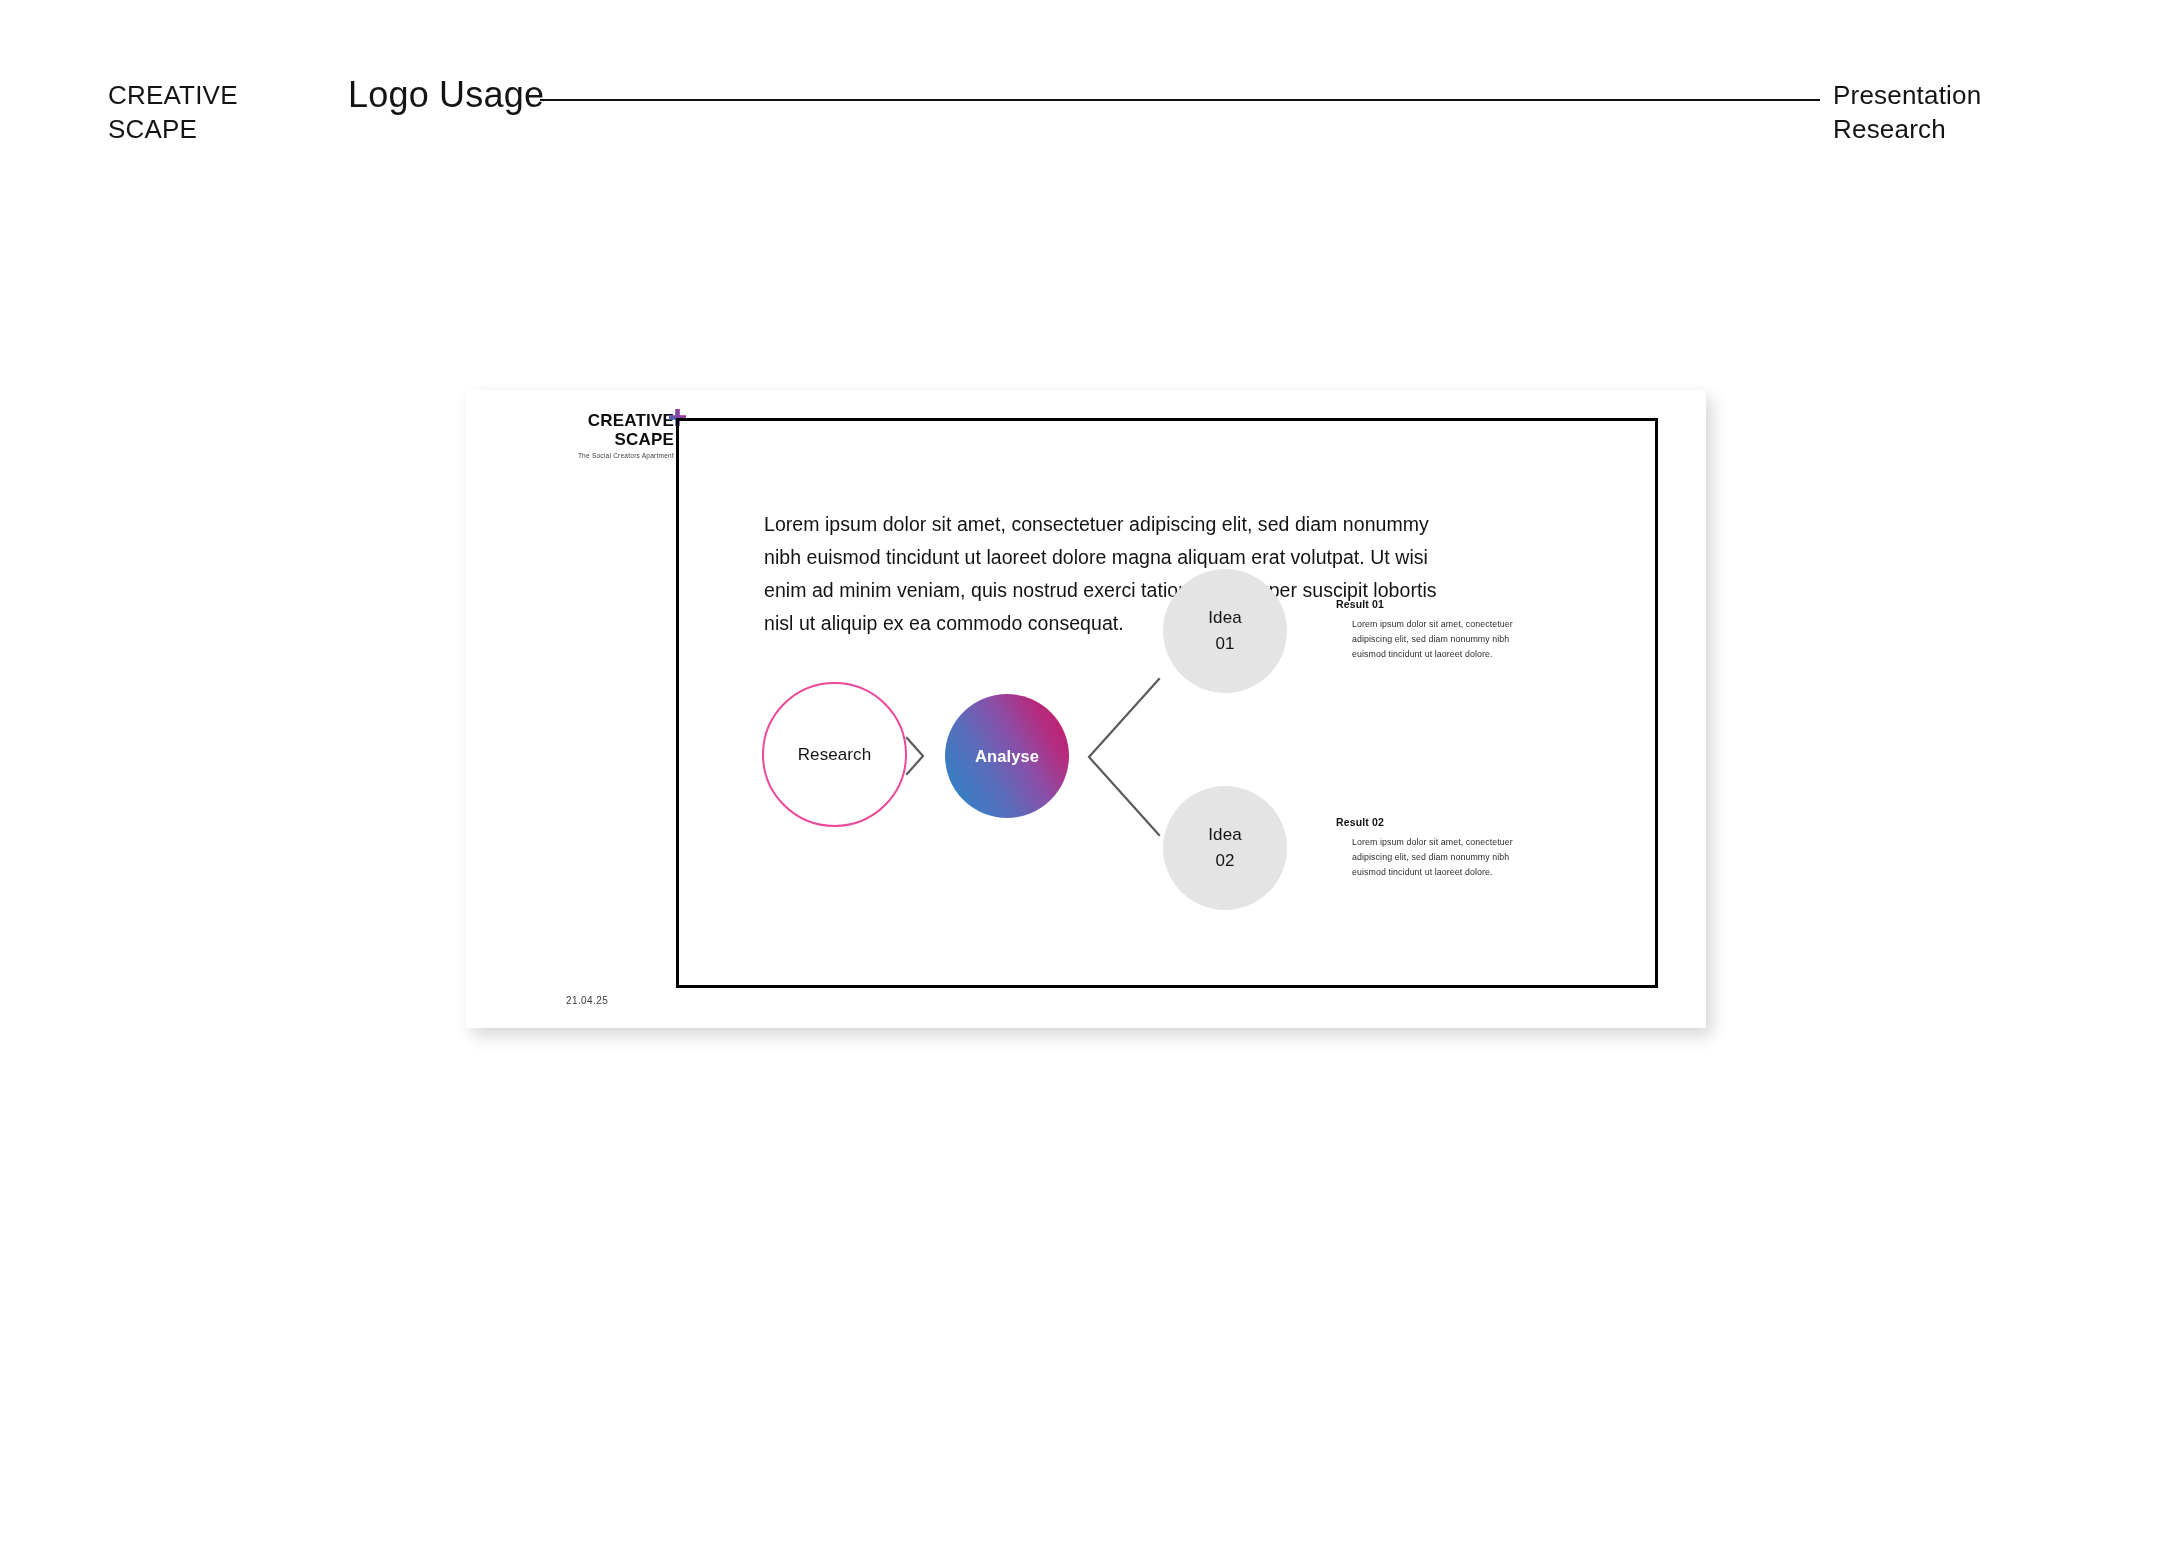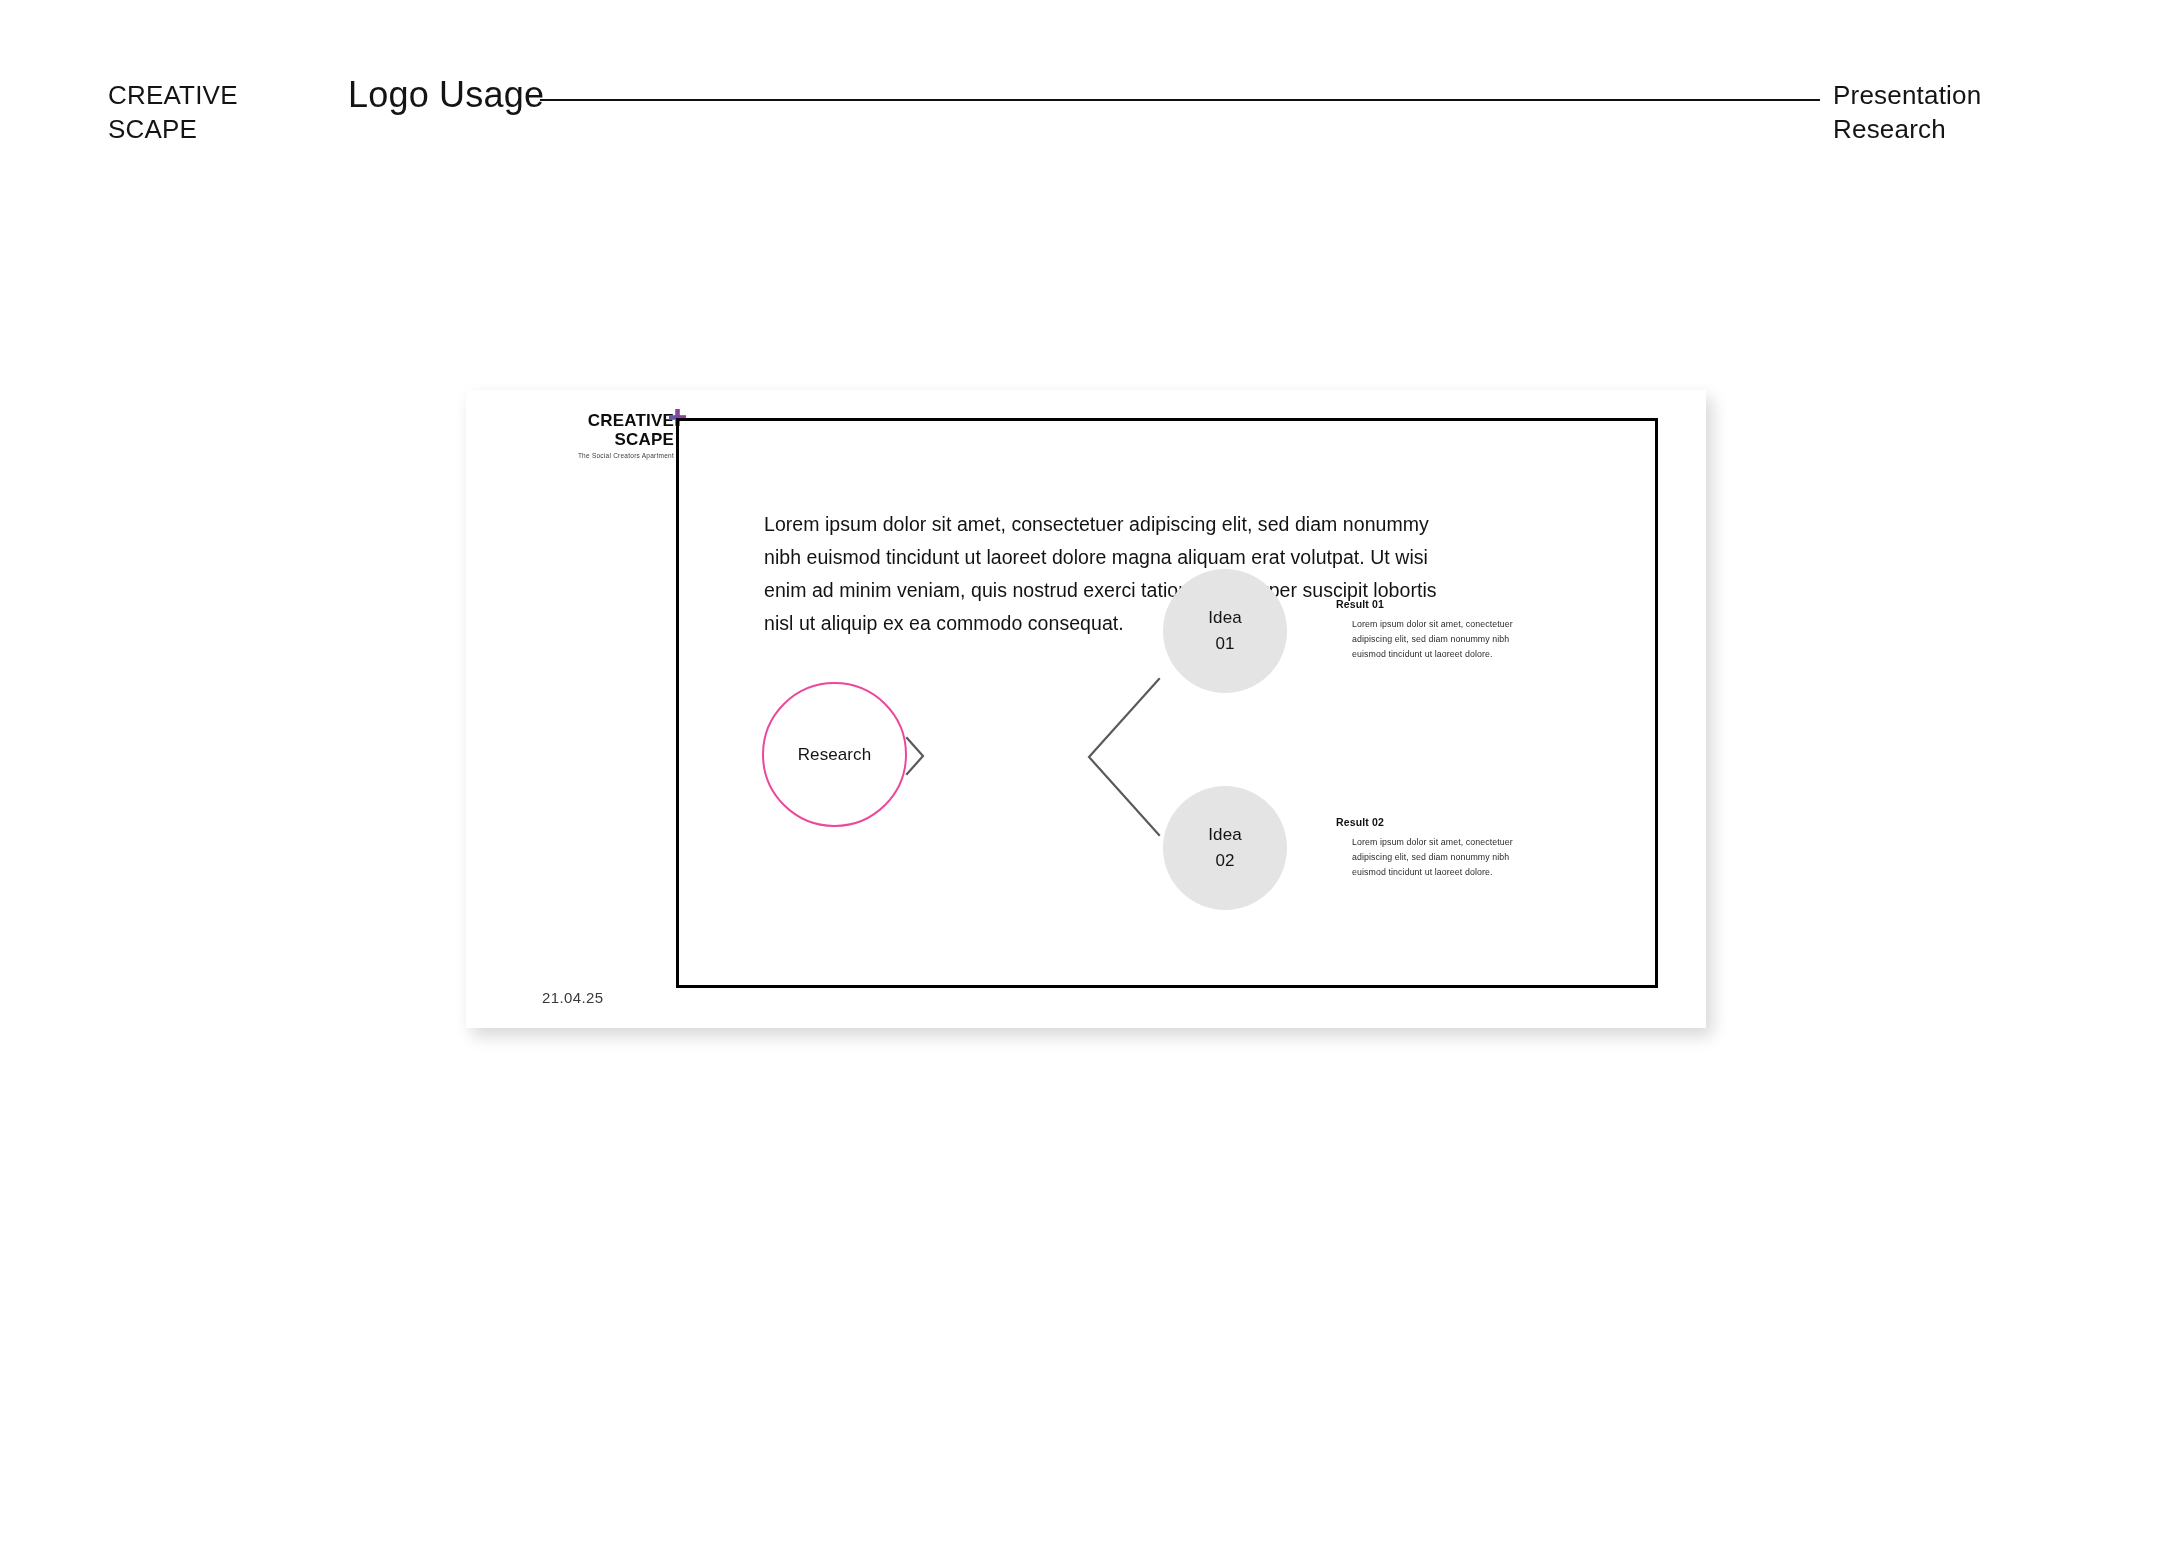--- a/index.html
+++ b/index.html
@@ -124,23 +124,23 @@
     position: absolute;
     left: 210px;
     top: 28px;
     width: 982px;
     height: 570px;
     border: 3px solid #000000;
   }
 
   .slide-date {
     position: absolute;
-    left: 76px;
+    left: 100px;
     bottom: 22px;
-    font-size: 15px;
+    font-size: 10px;
     letter-spacing: 0.4px;
     color: #3a3a3a;
     margin-top: 11px;
   }
 
   
   .slide-paragraph {
     position: absolute;
     left: 298px;
     top: 118px;
@@ -310,20 +310,23 @@
     <div class="diagram">
 
       <div class="node node-research">
         <span class="node-label">Research</span>
       </div>
 
       <svg class="connector chevron-next" viewBox="0 0 34 52">
         <polyline points="9,8 25,26 9,44" fill="none" stroke="#5a5a5a" stroke-width="2.2" stroke-linecap="square" stroke-linejoin="miter"></polyline>
       </svg>
 
+      <div class="node node-analyse">
+        <span class="node-label">Analyse</span>
+      </div>
 
       <svg class="connector branch-split" viewBox="0 0 84 168">
         <polyline points="78,6 8,84 78,162" fill="none" stroke="#5a5a5a" stroke-width="2.2" stroke-linecap="square" stroke-linejoin="miter"></polyline>
       </svg>
 
       <div class="node node-idea node-idea-01">
         <span class="node-label">Idea
 01</span>
       </div>
 

